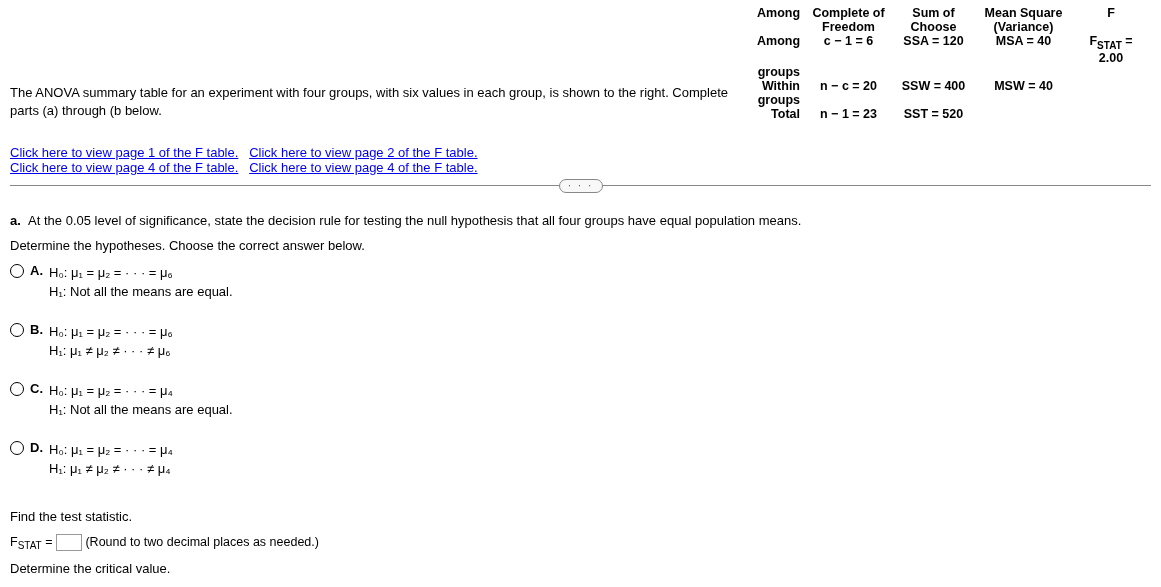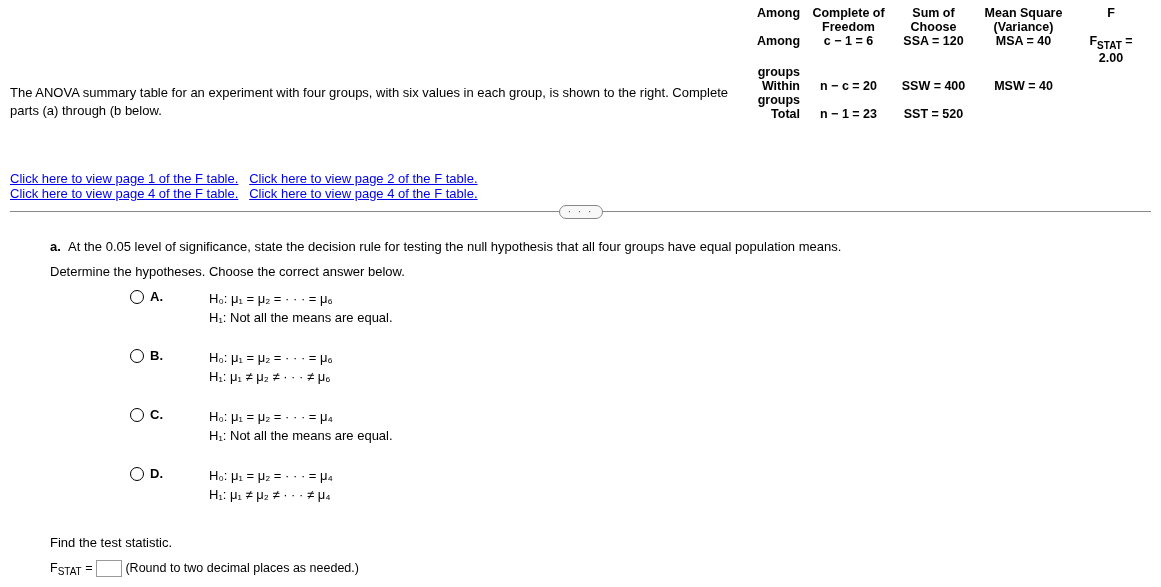--- a/index.html
+++ b/index.html
@@ -8,26 +8,26 @@
     .problem-text { width: 720px; line-height: 1.4; }
     .anova-table { font-size: 12.5px; }
     .anova-table .row { display: flex; }
     .anova-table .col { text-align: center; padding: 0 6px; }
     .c-source { width: 55px; text-align: left; font-weight: bold; }
     .c-df { width: 85px; font-weight: bold; }
     .c-ss { width: 85px; font-weight: bold; }
     .c-ms { width: 95px; font-weight: bold; }
     .c-f { width: 80px; font-weight: bold; }
     .anova-table .data { font-weight: normal; }
-    .links-block { margin-top: 50px; }
+    .links-block { margin-top: 24px; }
     .link { color: #0000EE; text-decoration: underline; font-size: 13px; cursor: pointer; }
     hr.div { border: none; border-top: 1px solid #888; margin-top: 10px; }
     .dots-btn { width: 44px; height: 14px; border: 1px solid #888; border-radius: 7px; background: #f8f8f8; display: flex; justify-content: center; align-items: center; margin: -7px auto 0 auto; font-size: 10px; letter-spacing: 2px; color: #555; cursor: pointer; }
     .body-content { margin-top: 20px; }
-    .body-content p, .body-content div { margin-bottom: 10px; margin-left: 40px; }
+    .body-content p, .body-content div { margin-bottom: 10px; }
     .options { display: flex; flex-wrap: wrap; margin-top: 8px; margin-bottom: 10px; }
     .option { width: 600px; display: flex; align-items: flex-start; margin-bottom: 6px; }
     .radio { width: 14px; height: 14px; border: 1.2px solid #000; border-radius: 50%; margin-right: 6px; margin-top: 1px; flex-shrink: 0; cursor: pointer; }
     .opt-letter { font-weight: bold; margin-right: 6px; }
     .opt-body { line-height: 1.5; }
     .input-small { width: 26px; height: 17px; border: 1px solid #999; display: inline-block; vertical-align: middle; background: #fff; }
     .sub { font-size: 10px; vertical-align: sub; }
     .hint { font-size: 12.5px; }
     .bold { font-weight: bold; }
   </style>

